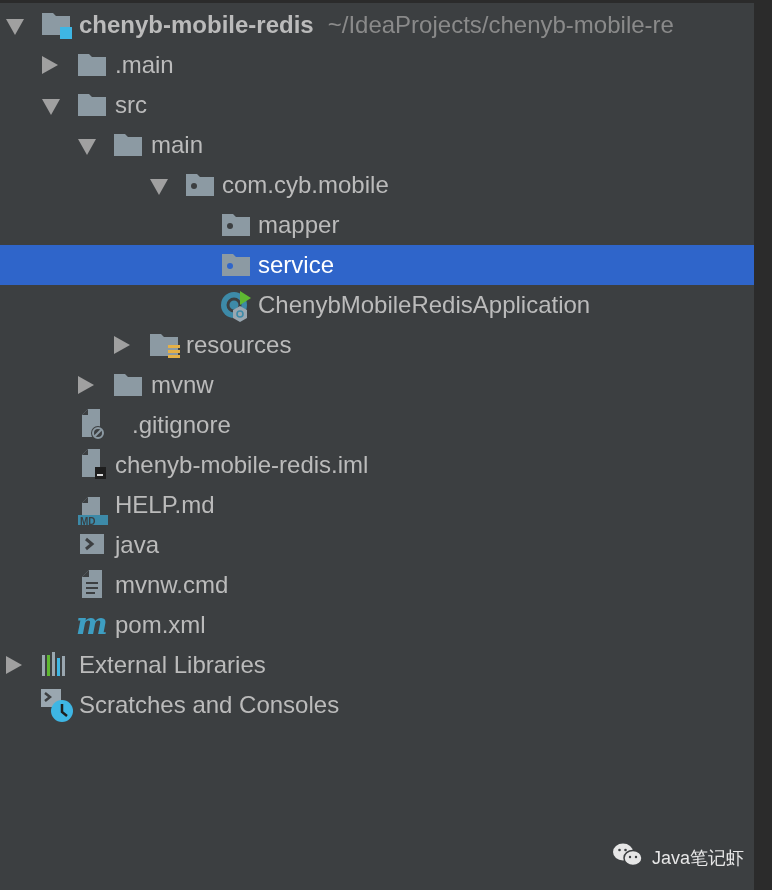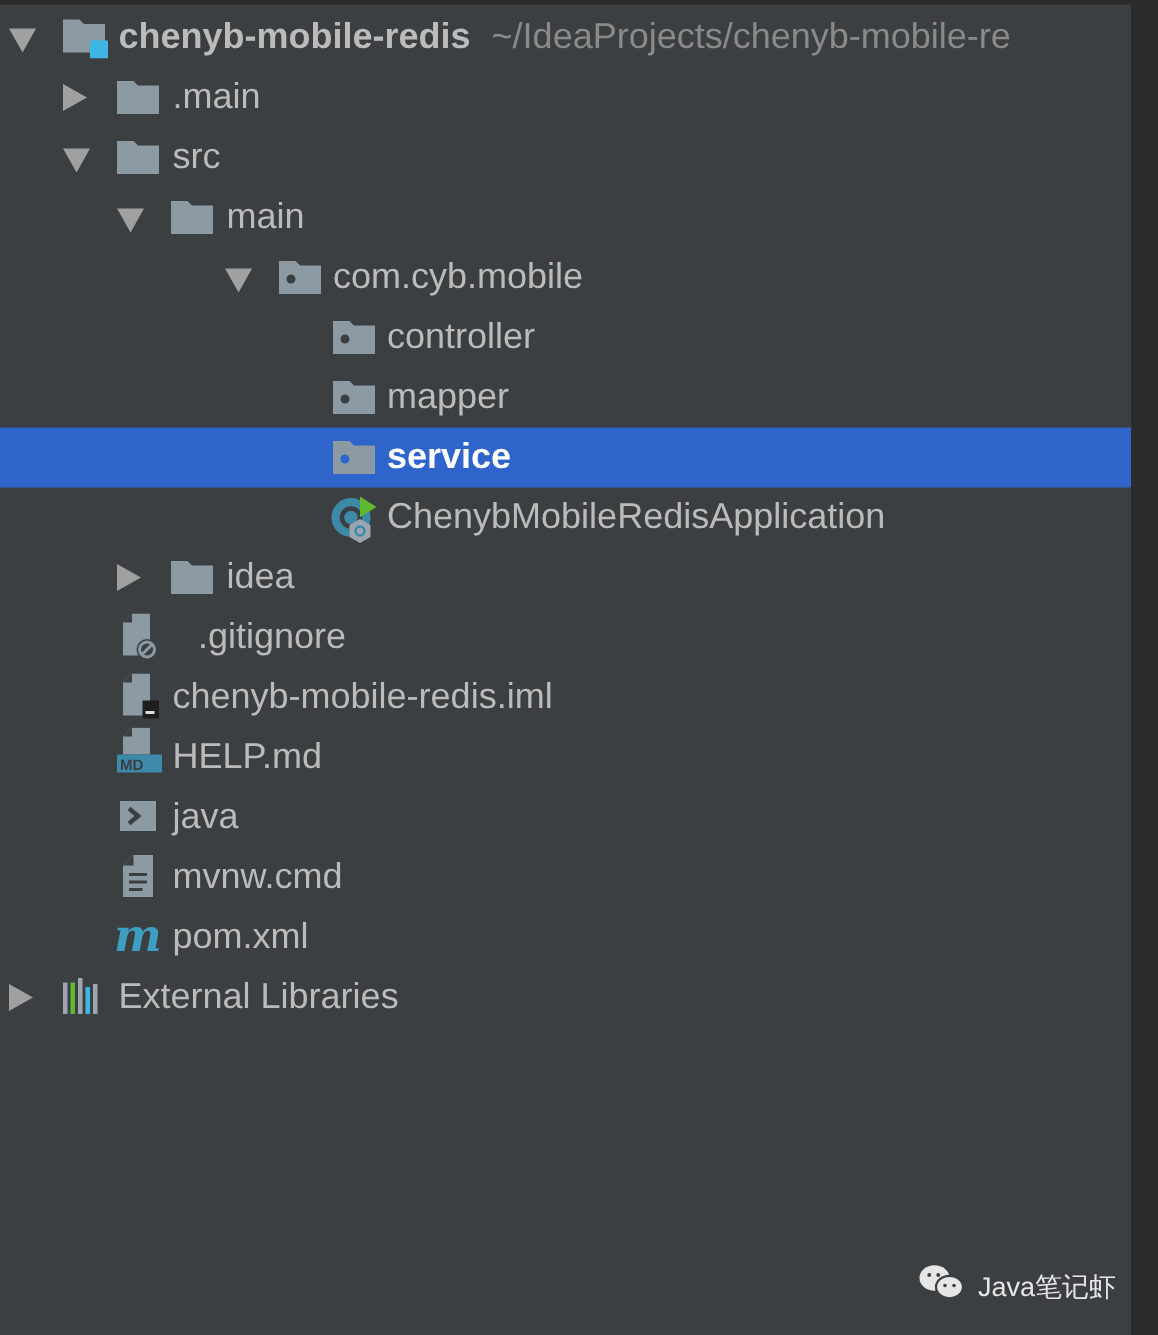--- a/index.html
+++ b/index.html
@@ -10,21 +10,21 @@
     position: relative;
   }
   .topline { position: absolute; left: 0; top: 0; width: 772px; height: 3px; background: #2b2b2b; }
   .rightstrip { position: absolute; left: 754px; top: 0; width: 18px; height: 890px; background: #2b2b2b; }
   .tree { position: absolute; left: 0; top: 5px; width: 754px; }
   .row {
     position: relative; height: 40px; width: 754px;
     display: flex; align-items: center;
     color: #bbbbbb; font-size: 24px; white-space: nowrap; overflow: hidden;
   }
-  .row.selected { background: #2f65ca; color: #ffffff; font-weight: bold; }
+  .row.selected { background: #2f65ca; color: #ffffff; }
   .arrow { position: absolute; width: 0; height: 0; }
   .arrow.down {
     border-left: 9px solid transparent; border-right: 9px solid transparent;
     border-top: 16px solid #a0a0a0; margin-top: -6px;
   }
   .arrow.right {
     border-top: 9px solid transparent; border-bottom: 9px solid transparent;
     border-left: 16px solid #a0a0a0; margin-top: -9px;
   }
   .icon { position: absolute; width: 30px; height: 28px; top: 6px; }
@@ -92,29 +92,20 @@
     <span class="arrow down" style="left:150px;top:20px"></span>
     <span class="icon" style="left:186px">
       <svg width="30" height="28" viewBox="0 0 30 28">
           <path d="M0 3h11l3 3h14v19H0z" fill="#8c9aa3"></path>
           <circle cx="8" cy="15" r="3" fill="#3c3f41"></circle>
         </svg>
     </span>
     <span class="label" style="left:222px">com.cyb.mobile</span>
   </div>
 
-  <div class="row">
-    <span class="icon" style="left:222px">
-      <svg width="30" height="28" viewBox="0 0 30 28">
-          <path d="M0 3h11l3 3h14v19H0z" fill="#8c9aa3"></path>
-          <circle cx="8" cy="15" r="3" fill="#3c3f41"></circle>
-        </svg>
-    </span>
-    <span class="label" style="left:258px">controller</span>
-  </div>
 
   <div class="row">
     <span class="icon" style="left:222px">
       <svg width="30" height="28" viewBox="0 0 30 28">
           <path d="M0 3h11l3 3h14v19H0z" fill="#8c9aa3"></path>
           <circle cx="8" cy="15" r="3" fill="#3c3f41"></circle>
         </svg>
     </span>
     <span class="label" style="left:258px">mapper</span>
   </div>
@@ -135,29 +126,41 @@
         <circle cx="14" cy="16" r="13" fill="#3d8aa8"></circle>
         <circle cx="14" cy="16" r="6" fill="none" stroke="#3c3f41" stroke-width="3"></circle>
         <path d="M20 2l11 7-11 7z" fill="#5fb832"></path>
         <path d="M20 17l7 4v8l-7 4-7-4v-8z" fill="#9aa7b0"></path>
         <circle cx="20" cy="25" r="3" fill="none" stroke="#3d8aa8" stroke-width="1.6"></circle>
       </svg>
     </span>
     <span class="label" style="left:258px">ChenybMobileRedisApplication</span>
   </div>
 
+  <div class="row">
+    <span class="arrow right" style="left:114px;top:20px"></span>
+    <span class="icon" style="left:150px">
+      <svg width="32" height="30" viewBox="0 0 32 30">
+          <path d="M0 3h11l3 3h14v19H0z" fill="#8c9aa3"></path>
+        <rect x="18" y="14" width="12" height="3" fill="#e5b046"></rect>
+          <rect x="18" y="19" width="12" height="3" fill="#e5b046"></rect>
+          <rect x="18" y="24" width="12" height="3" fill="#e5b046"></rect>
+      </svg>
+    </span>
+    <span class="label" style="left:186px">resources</span>
+  </div>
 
   <div class="row">
     <span class="arrow right" style="left:78px;top:20px"></span>
     <span class="icon" style="left:114px">
       <svg width="30" height="28" viewBox="0 0 30 28">
           <path d="M0 3h11l3 3h14v19H0z" fill="#8c9aa3"></path>
         </svg>
     </span>
-    <span class="label" style="left:151px">idea</span>
+    <span class="label" style="left:151px">mvnw</span>
   </div>
 
   <div class="row">
     <span class="icon" style="left:80px;top:4px;width:28px;height:32px">
       <svg width="28" height="32" viewBox="0 0 28 32">
           <path d="M8 0h12v28H2V6z" fill="#8c9aa3"></path>
           <path d="M2 6h6V0z" fill="#3c3f41"></path>
         <circle cx="18" cy="24" r="7" fill="#3c3f41"></circle>
           <circle cx="18" cy="24" r="5" fill="none" stroke="#8c9aa3" stroke-width="2"></circle>
           <path d="M14.5 27.5l7-7" stroke="#8c9aa3" stroke-width="2"></path>
@@ -172,21 +175,21 @@
           <path d="M8 0h12v28H2V6z" fill="#8c9aa3"></path>
           <path d="M2 6h6V0z" fill="#3c3f41"></path>
         <rect x="15" y="18" width="11" height="12" fill="#1e1e1e"></rect>
           <rect x="17" y="25" width="6" height="2" fill="#dddddd"></rect>
       </svg>
     </span>
     <span class="label" style="left:115px">chenyb-mobile-redis.iml</span>
   </div>
 
   <div class="row">
-    <span class="icon" style="left:78px;top:0;width:32px;height:32px">
+    <span class="icon" style="left:78px;top:12px;width:32px;height:32px">
       <svg width="32" height="32" viewBox="0 0 32 32">
           <path d="M10 0h12v18H4V6z" fill="#8c9aa3"></path>
           <path d="M4 6h6V0z" fill="#3c3f41"></path>
         <rect x="0" y="18" width="30" height="12" fill="#3d8aa8"></rect>
           <text x="2" y="28" font-size="10" font-weight="bold" fill="#3c3f41" font-family="Liberation Sans, sans-serif">MD</text>
       </svg>
     </span>
     <span class="label" style="left:115px">HELP.md</span>
   </div>
 
@@ -229,20 +232,31 @@
         <rect x="0" y="3" width="3" height="21" fill="#9aa7b0"></rect>
           <rect x="5" y="3" width="3" height="21" fill="#5fb832"></rect>
         <rect x="10" y="0" width="3" height="24" fill="#9aa7b0"></rect>
           <rect x="15" y="6" width="3" height="18" fill="#3eb6e4"></rect>
         <rect x="20" y="4" width="3" height="20" fill="#9aa7b0"></rect>
       </svg>
     </span>
     <span class="label" style="left:79px">External Libraries</span>
   </div>
 
+  <div class="row">
+    <span class="icon" style="left:40px;top:4px;width:34px;height:34px">
+      <svg width="34" height="34" viewBox="0 0 34 34">
+        <rect x="1" y="0" width="20" height="18" fill="#9aa7b0"></rect>
+          <path d="M5 4l5 4-5 4" stroke="#3c3f41" stroke-width="2.5" fill="none"></path>
+        <circle cx="22" cy="22" r="11" fill="#3eb6e4"></circle>
+          <path d="M22 15v8l5 4" stroke="#1e1e1e" stroke-width="2.5" fill="none"></path>
+      </svg>
+    </span>
+    <span class="label" style="left:79px">Scratches and Consoles</span>
+  </div>
 </div>
 
 <div class="watermark">
   <span>
     <svg width="32" height="26" viewBox="0 0 32 26">
       <ellipse cx="11" cy="10" rx="10" ry="8.5" fill="#e6e6e6"></ellipse>
       <ellipse cx="21" cy="16" rx="9" ry="7.5" fill="#e6e6e6" stroke="#3c3f41" stroke-width="1.5"></ellipse>
       <circle cx="7.5" cy="8" r="1.3" fill="#3c3f41"></circle>
         <circle cx="13.5" cy="8" r="1.3" fill="#3c3f41"></circle>
       <circle cx="18" cy="15" r="1.2" fill="#3c3f41"></circle>

